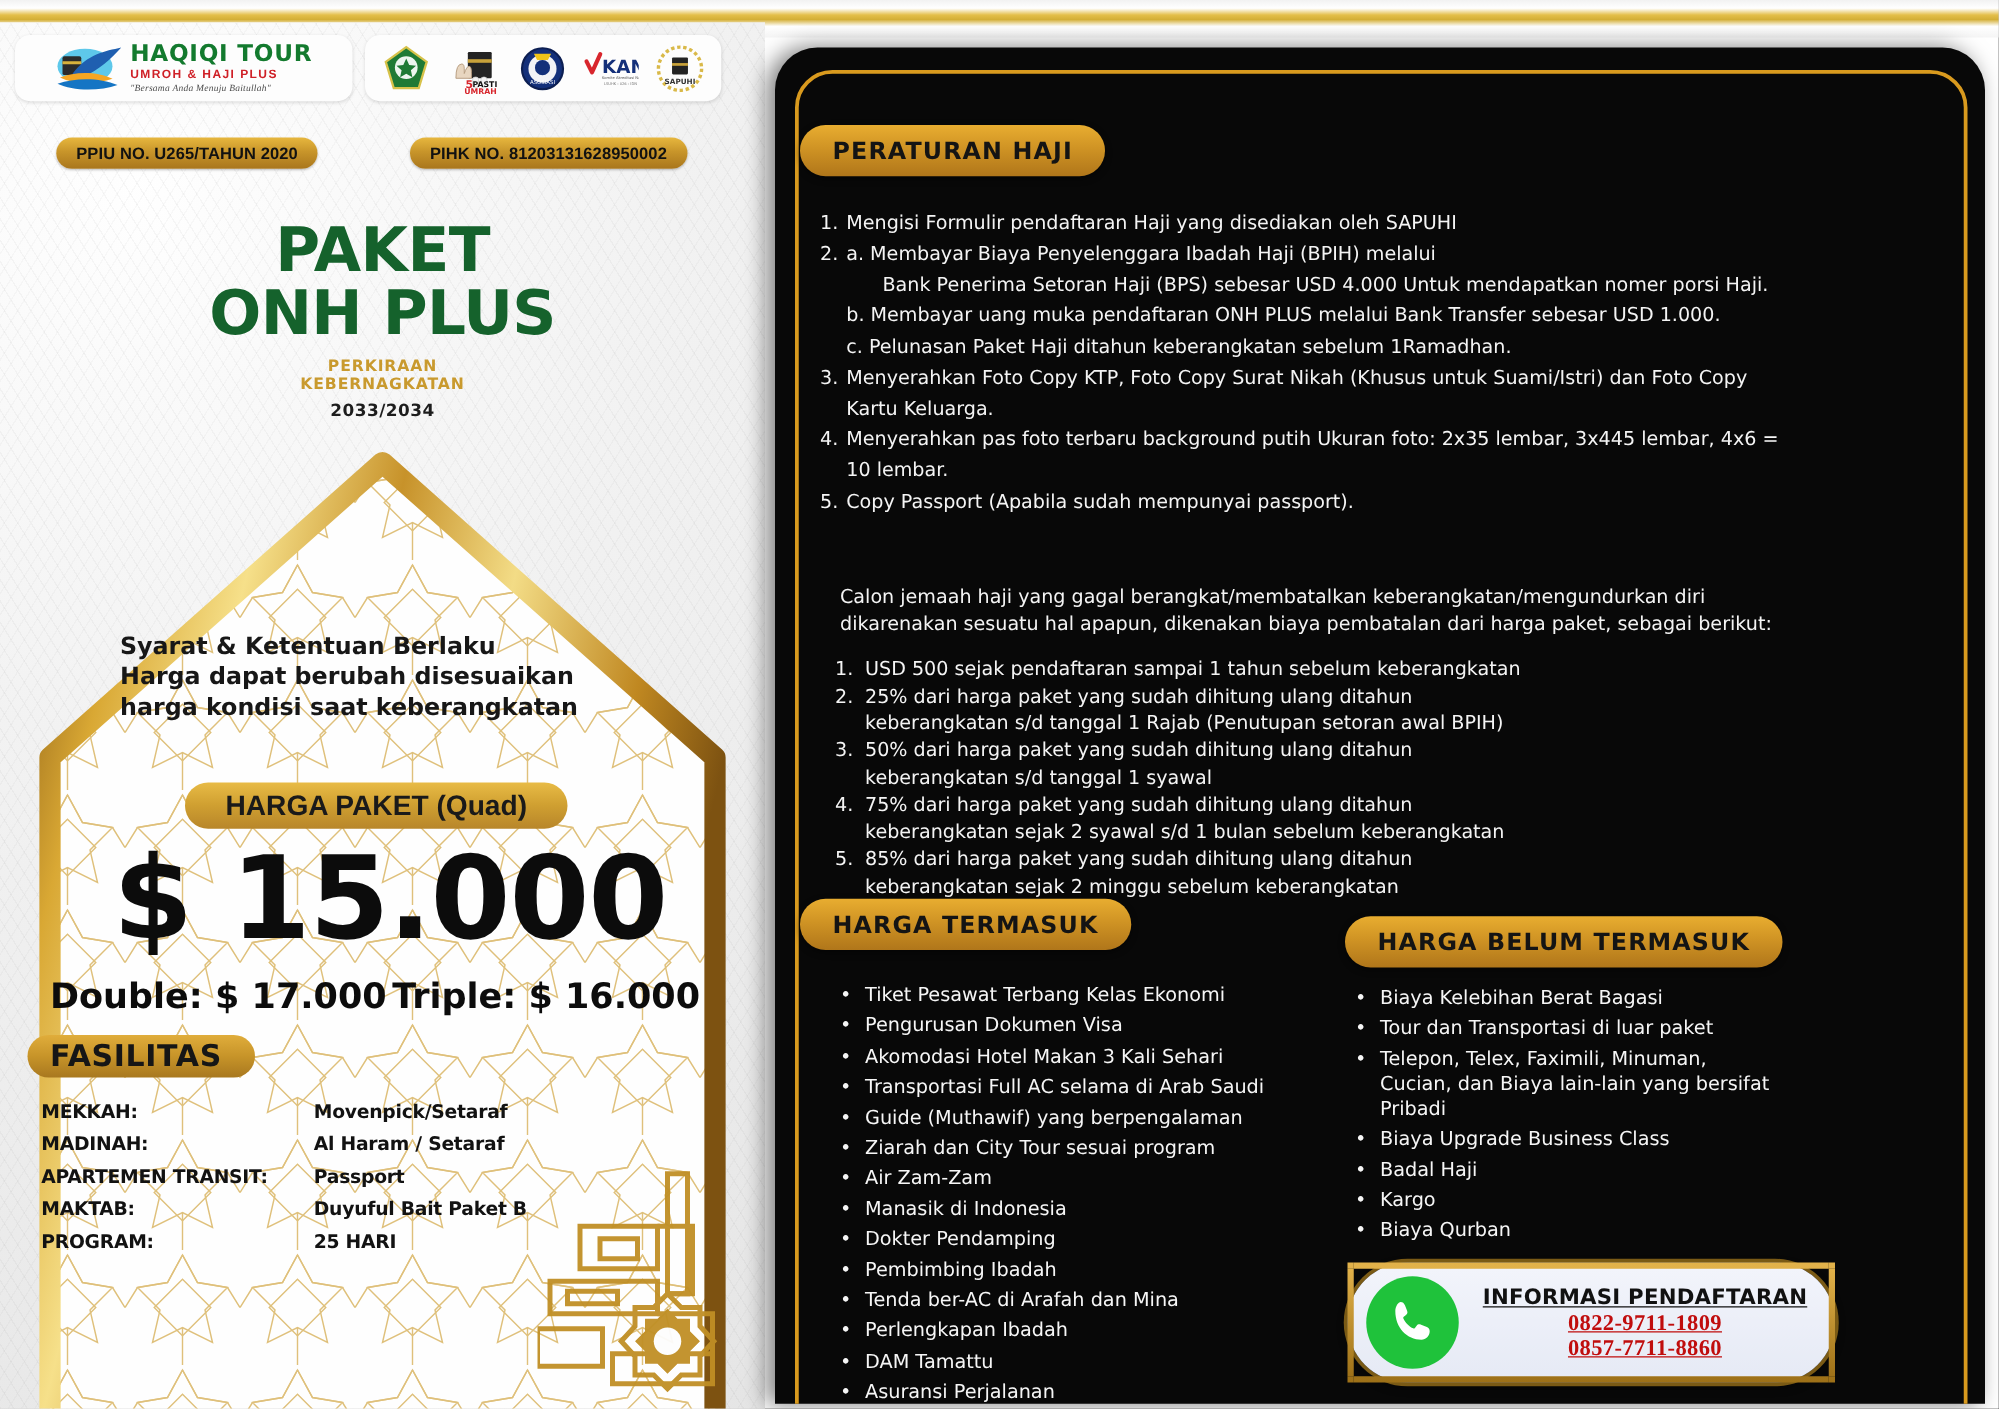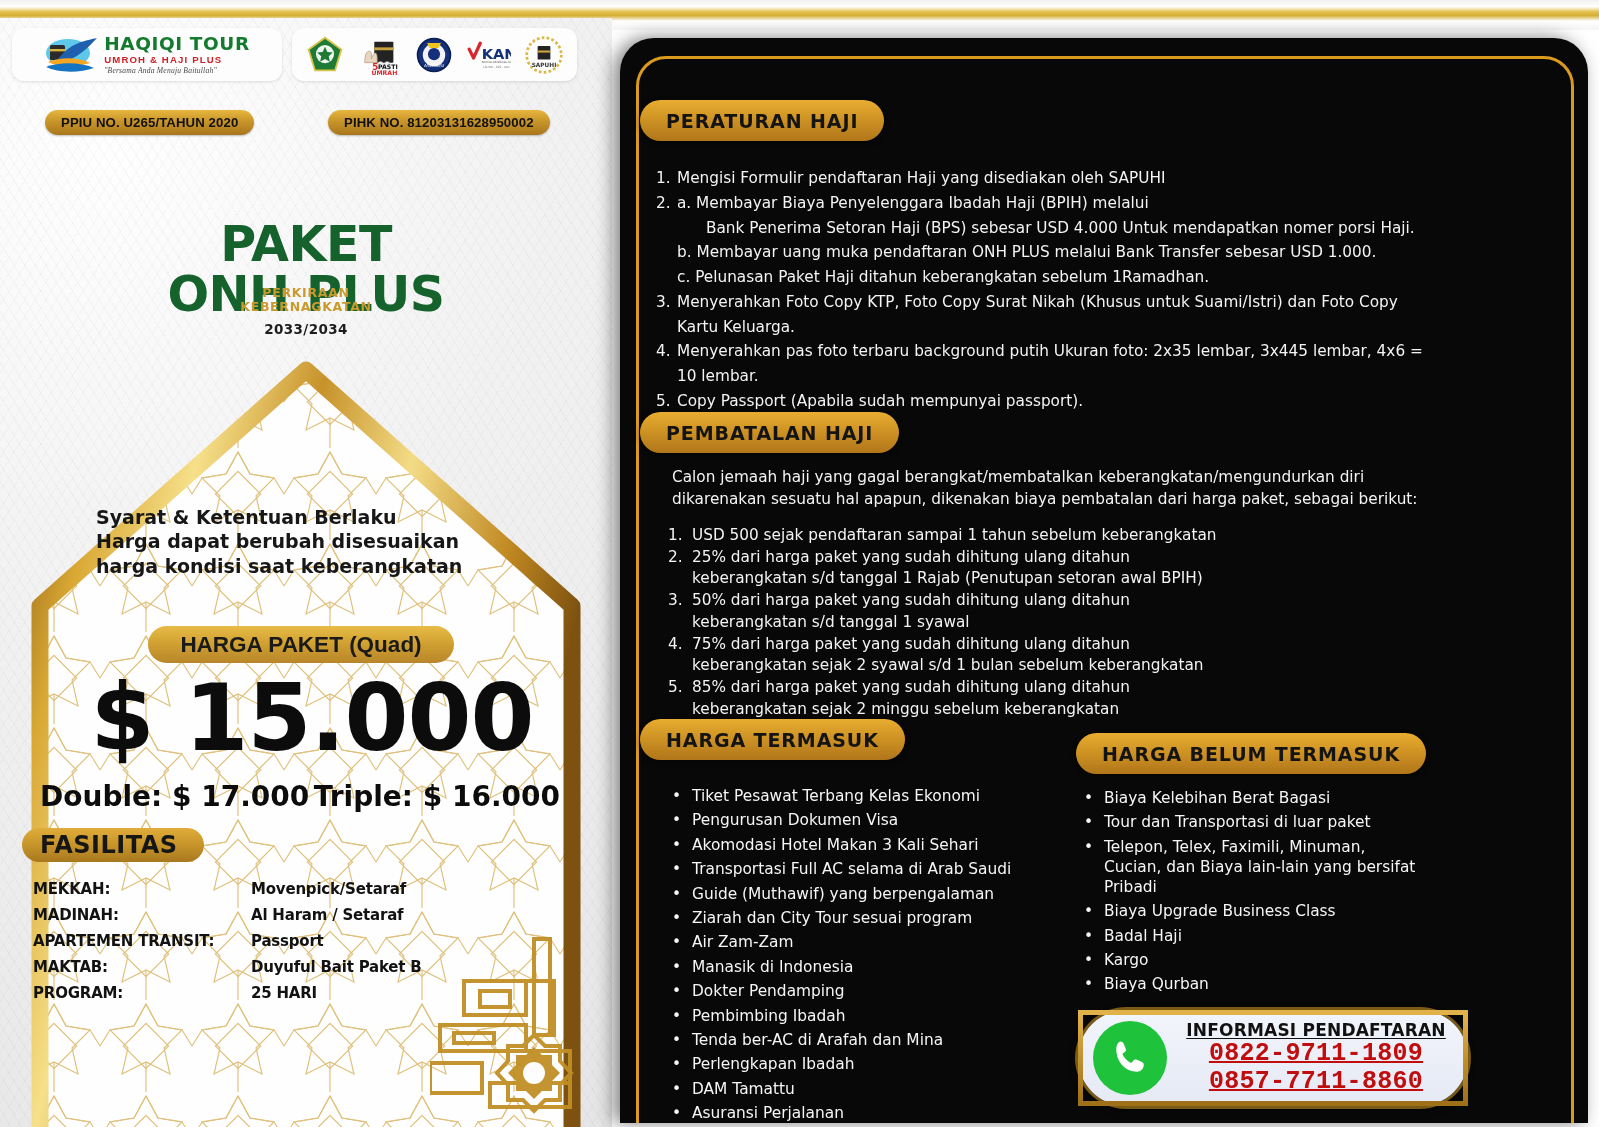--- a/index.html
+++ b/index.html
@@ -66,21 +66,21 @@
     box-shadow:0 1px 2px rgba(0,0,0,.25);
     font-family:"Liberation Sans", sans-serif;
   }
   #badge-ppiu{ left:45px;  top:92px; }
   #badge-pihk{ left:328px; top:92px; }
 
   
   #title-paket{
     position:absolute; left:0; top:158px; width:612px; text-align:center;
     font-family:"DejaVu Sans", sans-serif;
-    font-size:49px; font-weight:800; color:#15622c; line-height:1.02; letter-spacing:-.5px;margin-top:44px;
+    font-size:49px; font-weight:800; color:#15622c; line-height:1.02; letter-spacing:-.5px;
   }
   #title-line2{ font-size:49px; }
   #sub-perkiraan{
     position:absolute; left:0; top:268px; width:612px; text-align:center;
     font-family:"DejaVu Sans", sans-serif;
     font-size:12.5px; font-weight:800; color:#c99a2e; line-height:1.08; letter-spacing:.7px;
   }
   #sub-year{
     position:absolute; left:0; top:303px; width:612px; text-align:center;
     font-family:"DejaVu Sans", sans-serif;
@@ -202,22 +202,22 @@
     background:#1fc23b; flex:0 0 auto;
     display:flex; align-items:center; justify-content:center;
   }
   #contact-text{ flex:1; text-align:center; padding-right:8px; }
   #contact-title{
     font-family:"DejaVu Sans", sans-serif;
     font-size:17px; font-weight:800; color:#111; letter-spacing:.2px;
     text-decoration:underline; text-underline-offset:2px;
   }
   .phone-num{
-    font-family:Liberation Mono, monospace;
-    font-size:25px; font-weight:800; color:#c00d0d; letter-spacing:.3px;
+    font-family:Liberation Serif, serif;
+    font-size:18px; font-weight:800; color:#c00d0d; letter-spacing:.3px;
     text-decoration:underline; text-underline-offset:1px; line-height:1.12;
   }
 </style>
 </head>
 <body>
 
 <div id="top-strip"></div>
 
 <div id="left-panel">
 
@@ -423,21 +423,20 @@
       </div>
       <div class="li ind1">
         <span>10 lembar.</span>
       </div>
       <div class="li">
         <span class="num">5.</span>
         <span>Copy Passport (Apabila sudah mempunyai passport).</span>
       </div>
     </div>
 
-  <div class="sec-pill" id="pill-pembatalan">PEMBATALAN HAJI</div>
   <div class="rtext" id="pembatalan-intro">
     <div>Calon jemaah haji yang gagal berangkat/membatalkan keberangkatan/mengundurkan diri</div>
     <div>dikarenakan sesuatu hal apapun, dikenakan biaya pembatalan dari harga paket, sebagai berikut:</div>
   </div>
   <div class="rtext" id="list-pembatalan">
       <div>
         <div class="li">
           <span class="num">1.</span>
           <span>USD 500 sejak pendaftaran sampai 1 tahun sebelum keberangkatan</span>
         </div>

